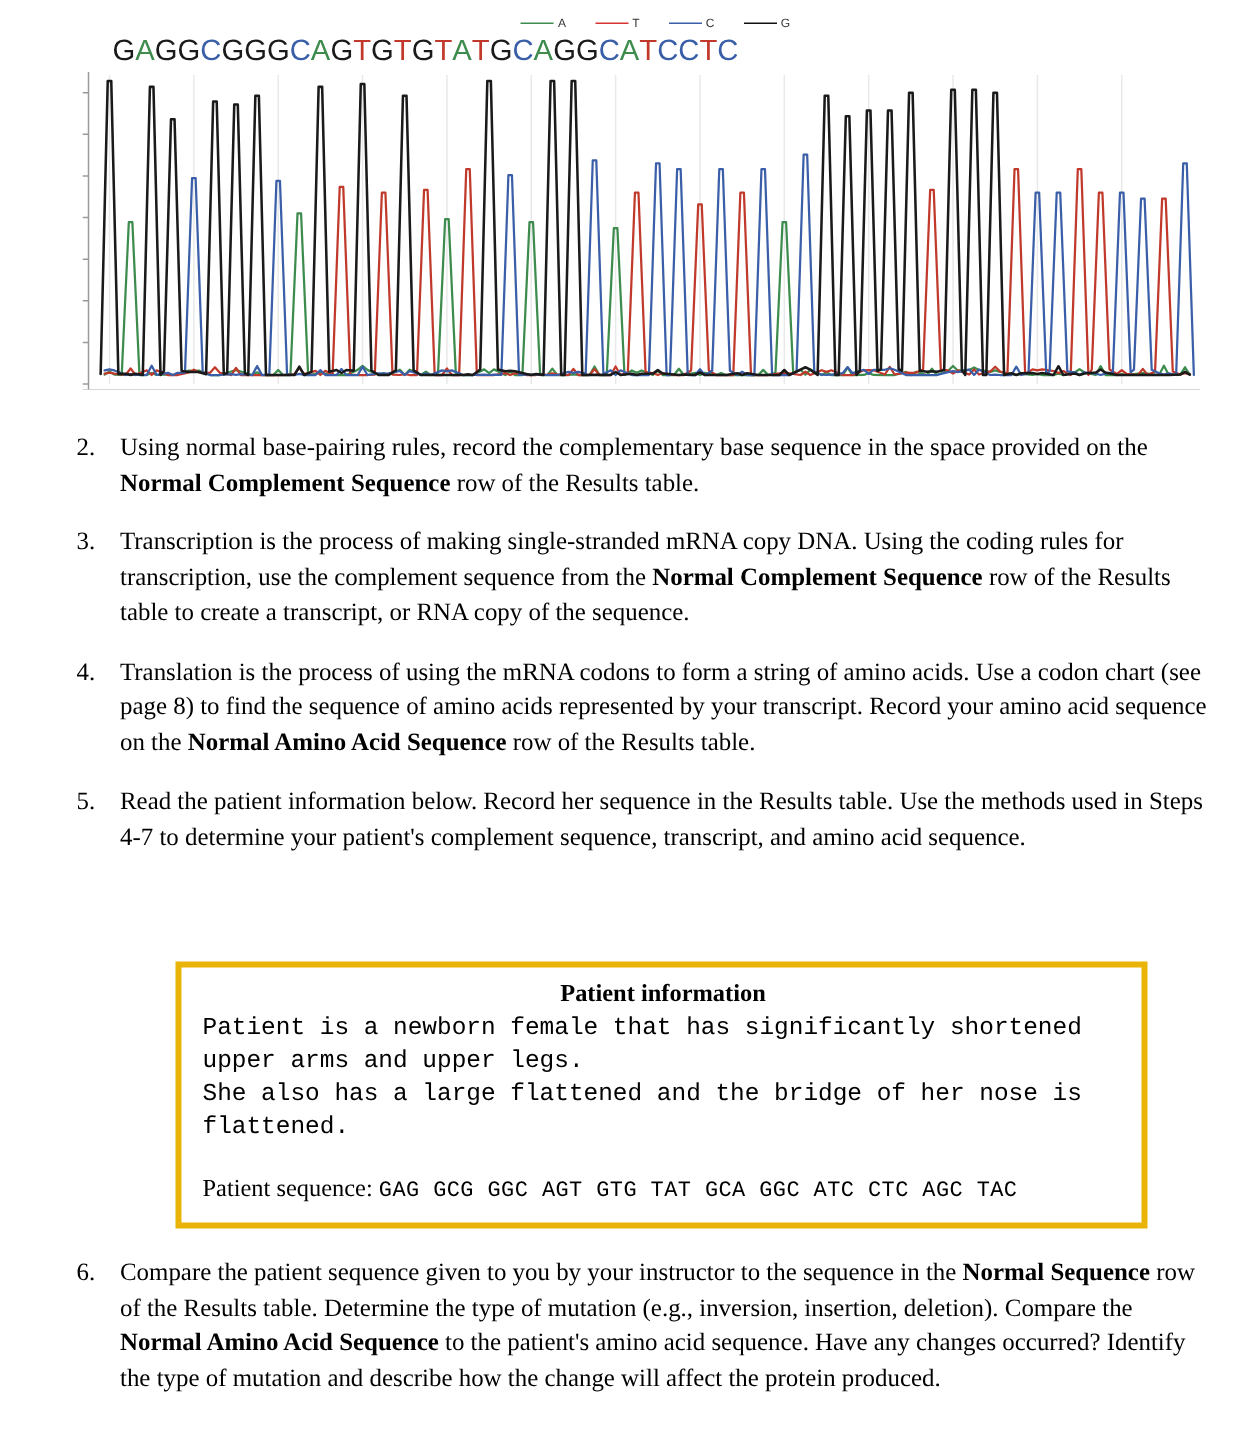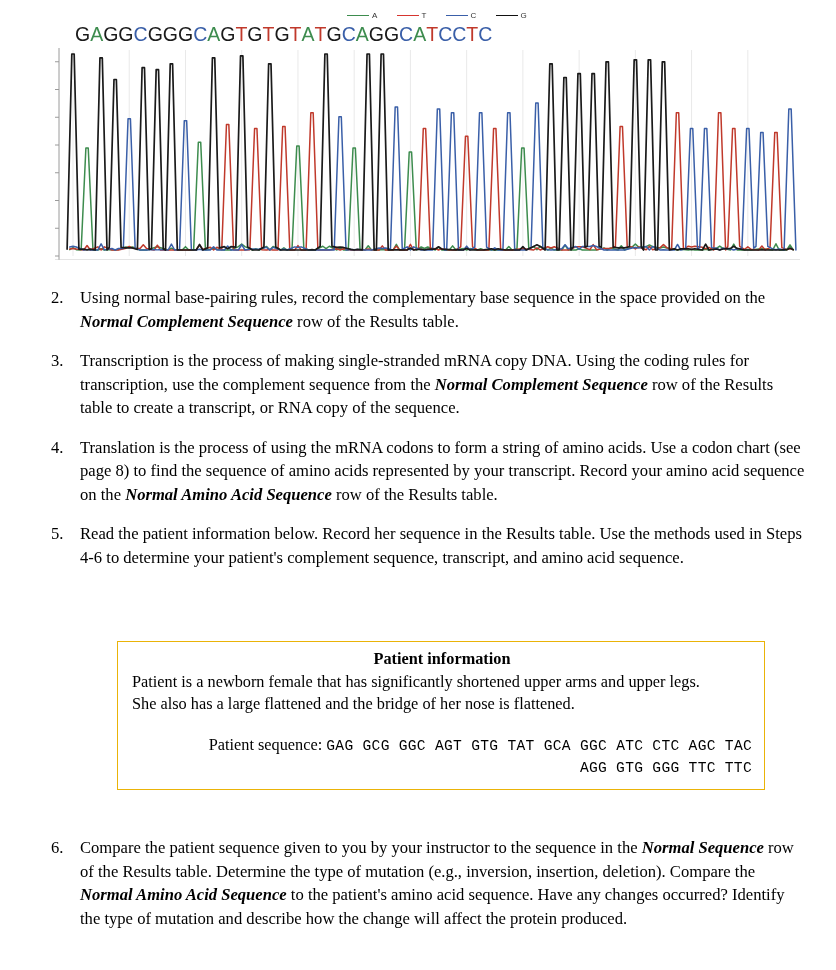--- a/index.html
+++ b/index.html
@@ -99,49 +99,49 @@
   }
   .step-num {
     position: absolute;
     left: 51px;
     top: 0;
     width: 22px;
     text-align: left;
     font-size: 16.6px;
     line-height: 23.5px;
   }
-  .step-text b { font-weight: bold; font-style: italic; }
+  .step-text b { font-weight: bold; }
 
   
   #patient-box {
     position: absolute;
     left: 117px;
     top: 641px;
     width: 648px;
-    border: 1px solid #eab308;
+    border: 4px solid #eab308;
     box-sizing: border-box;
     padding: 6px 12px 10px 14px;
     background: #ffffff;
   }
   #patient-box-title {
     text-align: center;
     font-weight: bold;
     font-size: 16.3px;
     line-height: 22px;
     margin-bottom: 1px;
   }
   .patient-line {
     font-size: 16.3px;
     line-height: 22px;
+    font-family: Liberation Mono, monospace;
   }
   #patient-seq-block {
     margin-top: 19px;
     font-size: 16.3px;
     line-height: 22px;
-    text-align: right;
   }
   #patient-seq-label {
     font-size: 16.3px;
   }
   .seq-mono {
     font-family: "Liberation Mono", "DejaVu Sans Mono", monospace;
     font-size: 14.6px;
     letter-spacing: 0.3px;
   }
 
@@ -241,29 +241,28 @@
         <path d="M14.75 198.97 L18.00 198.20 L21.25 198.97 L28.81 202.00 L32.06 201.38 L35.31 202.00 L42.87 201.88 L46.12 195.79 L49.37 201.88 L56.93 200.54 L60.18 202.00 L63.42 200.54 L68.33 200.41 L73.05 70.68 L74.24 70.68 L75.42 70.68 L80.14 200.41 L85.05 202.00 L88.29 202.00 L91.54 202.00 L99.11 201.46 L102.35 201.87 L105.60 201.46 L113.16 202.00 L116.41 196.06 L119.66 202.00 L124.57 201.55 L129.29 72.64 L130.47 72.64 L131.65 72.64 L136.38 201.55 L141.28 202.00 L144.53 201.20 L147.78 202.00 L155.34 202.00 L158.59 198.78 L161.84 202.00 L169.40 202.00 L172.65 198.04 L175.89 202.00 L183.46 202.00 L186.71 196.53 L189.95 202.00 L197.52 200.96 L200.76 201.14 L204.01 200.96 L211.58 199.34 L214.82 202.00 L218.07 199.34 L225.63 202.00 L228.88 200.95 L232.13 202.00 L239.69 198.89 L242.94 199.58 L246.19 198.89 L253.75 202.00 L257.00 202.00 L260.25 202.00 L267.81 201.76 L271.06 202.00 L274.31 201.76 L279.21 202.00 L283.94 68.72 L285.12 68.72 L286.30 68.72 L291.02 202.00 L295.93 201.58 L299.18 201.72 L302.42 201.58 L309.99 202.00 L313.24 202.00 L316.48 202.00 L324.05 199.96 L327.29 200.59 L330.54 199.96 L335.45 201.28 L340.17 58.92 L341.35 58.92 L342.53 58.92 L347.26 201.28 L352.16 198.85 L355.41 202.00 L358.66 198.85 L366.22 202.00 L369.47 202.00 L372.72 202.00 L377.62 202.00 L382.35 60.88 L383.53 60.88 L384.71 60.88 L389.43 202.00 L391.68 202.00 L396.41 64.80 L397.59 64.80 L398.77 64.80 L403.49 202.00 L408.40 202.00 L411.65 198.14 L414.89 202.00 L419.80 199.19 L424.52 64.80 L425.71 64.80 L426.89 64.80 L431.61 199.19 L436.52 202.00 L439.76 199.87 L443.01 202.00 L447.92 202.00 L452.64 64.80 L453.82 64.80 L455.00 64.80 L459.73 202.00 L464.63 202.00 L467.88 202.00 L471.13 202.00 L476.04 200.02 L480.76 55.00 L481.94 55.00 L483.12 55.00 L487.85 200.02 L492.75 201.71 L496.00 202.00 L499.25 201.71 L506.81 200.75 L510.06 196.72 L513.31 200.75 L520.87 198.51 L524.12 201.26 L527.37 198.51 L534.93 198.53 L538.18 197.48 L541.42 198.53 L548.99 202.00 L552.24 202.00 L555.48 202.00 L563.05 202.00 L566.29 202.00 L569.54 202.00 L577.11 200.08 L580.35 199.41 L583.60 200.08 L591.16 198.40 L594.41 202.00 L597.66 198.40 L605.22 202.00 L608.47 201.81 L611.72 202.00 L619.28 202.00 L622.53 196.42 L625.78 202.00 L630.68 200.82 L635.41 80.48 L636.59 80.48 L637.77 80.48 L642.49 200.82 L644.74 199.62 L649.47 80.48 L650.65 80.48 L651.83 80.48 L656.55 199.62 L661.46 200.20 L664.71 202.00 L667.95 200.20 L675.52 201.05 L678.76 202.00 L682.01 201.05 L686.92 200.19 L691.64 80.48 L692.82 80.48 L694.00 80.48 L698.73 200.19 L700.98 198.42 L705.70 84.40 L706.88 84.40 L708.06 84.40 L712.79 198.42 L717.69 200.89 L720.94 201.70 L724.19 200.89 L729.10 202.00 L733.82 60.88 L735.00 60.88 L736.18 60.88 L740.90 202.00" fill="none" stroke="#3a5fa8" stroke-width="1.5" stroke-linejoin="round" stroke-linecap="round"></path>
         <path d="M12.10 201.25 L16.82 6.00 L18.00 6.00 L19.18 6.00 L23.90 201.25 L28.81 201.18 L32.06 202.00 L35.31 201.18 L40.21 202.00 L44.94 9.92 L46.12 9.92 L47.30 9.92 L52.02 202.00 L54.27 199.37 L59.00 31.48 L60.18 31.48 L61.36 31.48 L66.08 199.37 L70.99 199.95 L74.24 199.95 L77.48 199.95 L82.39 201.46 L87.11 19.72 L88.29 19.72 L89.48 19.72 L94.20 201.46 L96.45 200.88 L101.17 21.68 L102.35 21.68 L103.53 21.68 L108.26 200.88 L110.51 202.00 L115.23 15.80 L116.41 15.80 L117.59 15.80 L122.32 202.00 L127.22 202.00 L130.47 202.00 L133.72 202.00 L141.28 202.00 L144.53 196.40 L147.78 202.00 L152.68 199.87 L157.41 9.92 L158.59 9.92 L159.77 9.92 L164.49 199.87 L169.40 198.68 L172.65 200.65 L175.89 198.68 L180.80 199.10 L185.52 7.96 L186.71 7.96 L187.89 7.96 L192.61 199.10 L197.52 202.00 L200.76 202.00 L204.01 202.00 L208.92 198.93 L213.64 15.80 L214.82 15.80 L216.00 15.80 L220.73 198.93 L225.63 202.00 L228.88 202.00 L232.13 202.00 L239.69 202.00 L242.94 202.00 L246.19 202.00 L253.75 202.00 L257.00 201.58 L260.25 202.00 L265.15 198.31 L269.88 6.00 L271.06 6.00 L272.24 6.00 L276.96 198.31 L281.87 199.45 L285.12 199.17 L288.37 199.45 L295.93 201.37 L299.18 202.00 L302.42 201.37 L307.33 201.91 L312.05 6.00 L313.24 6.00 L314.42 6.00 L319.14 201.91 L321.39 202.00 L326.11 6.00 L327.29 6.00 L328.48 6.00 L333.20 202.00 L338.11 201.77 L341.35 201.92 L344.60 201.77 L352.16 202.00 L355.41 200.00 L358.66 202.00 L366.22 201.16 L369.47 202.00 L372.72 201.16 L380.28 201.04 L383.53 198.75 L386.78 201.04 L394.34 201.71 L397.59 202.00 L400.84 201.71 L408.40 202.00 L411.65 200.32 L414.89 202.00 L422.46 201.94 L425.71 202.00 L428.95 201.94 L436.52 200.81 L439.76 202.00 L443.01 200.81 L450.58 202.00 L453.82 201.95 L457.07 202.00 L464.63 202.00 L467.88 198.67 L471.13 202.00 L478.69 198.42 L481.94 196.83 L485.19 198.42 L490.10 202.00 L494.82 15.80 L496.00 15.80 L497.18 15.80 L501.90 202.00 L504.15 202.00 L508.88 29.52 L510.06 29.52 L511.24 29.52 L515.96 202.00 L518.21 199.26 L522.94 25.60 L524.12 25.60 L525.30 25.60 L530.02 199.26 L532.27 198.19 L537.00 25.60 L538.18 25.60 L539.36 25.60 L544.08 198.19 L546.33 199.21 L551.05 13.84 L552.24 13.84 L553.42 13.84 L558.14 199.21 L563.05 199.89 L566.29 199.57 L569.54 199.89 L574.45 198.75 L579.17 11.88 L580.35 11.88 L581.53 11.88 L586.26 198.75 L588.51 202.00 L593.23 11.88 L594.41 11.88 L595.59 11.88 L600.32 202.00 L602.57 202.00 L607.29 13.84 L608.47 13.84 L609.65 13.84 L614.38 202.00 L619.28 200.84 L622.53 202.00 L625.78 200.84 L633.34 200.74 L636.59 201.36 L639.84 200.74 L647.40 202.00 L650.65 196.16 L653.89 202.00 L661.46 200.98 L664.71 202.00 L667.95 200.98 L675.52 200.38 L678.76 198.34 L682.01 200.38 L689.58 202.00 L692.82 202.00 L696.07 202.00 L703.63 202.00 L706.88 201.77 L710.13 202.00 L717.69 202.00 L720.94 202.00 L724.19 202.00 L731.75 201.67 L735.00 199.91 L738.25 201.67" fill="none" stroke="#1a1a1a" stroke-width="1.7" stroke-linejoin="round" stroke-linecap="round"></path>
       </svg>
   </div>
 </div>
 
 <div id="instructions">
     <div class="step"><span class="step-num">2.</span><span class="step-text"><span>Using normal base-pairing rules, record the complementary base sequence in the space provided on the </span><b>Normal Complement Sequence</b><span> row of the Results table.</span></span></div>
     <div class="step"><span class="step-num">3.</span><span class="step-text"><span>Transcription is the process of making single-stranded mRNA copy DNA. Using the coding rules for transcription, use the complement sequence from the </span><b>Normal Complement Sequence</b><span> row of the Results table to create a transcript, or RNA copy of the sequence.</span></span></div>
     <div class="step"><span class="step-num">4.</span><span class="step-text"><span>Translation is the process of using the mRNA codons to form a string of amino acids. Use a codon chart (see page 8) to find the sequence of amino acids represented by your transcript. Record your amino acid sequence on the </span><b>Normal Amino Acid Sequence</b><span> row of the Results table.</span></span></div>
-    <div class="step"><span class="step-num">5.</span><span class="step-text"><span>Read the patient information below.  Record her sequence in the Results table. Use the methods used in Steps 4-6 to determine your patient's complement sequence, transcript, and amino acid sequence.</span></span></div>
+    <div class="step"><span class="step-num">5.</span><span class="step-text"><span>Read the patient information below.  Record her sequence in the Results table. Use the methods used in Steps 4-7 to determine your patient's complement sequence, transcript, and amino acid sequence.</span></span></div>
   </div>
 
 <div id="patient-box">
   <div id="patient-box-title">Patient information</div>
   <div class="patient-line">Patient is a newborn female that has significantly shortened upper arms and upper legs.</div>
   <div class="patient-line">She also has a large flattened and the bridge of her nose is flattened.</div>
   <div id="patient-seq-block">
     <span id="patient-seq-label">Patient sequence:</span>
     <span class="seq-mono">GAG GCG GGC AGT GTG TAT GCA GGC ATC CTC AGC TAC</span>
-    <div class="seq-mono">AGG GTG GGG TTC TTC</div>
   </div>
 </div>
 
 <div id="step-six-wrap">
     <div class="step"><span class="step-num">6.</span><span class="step-text"><span>Compare the patient sequence given to you by your instructor to the sequence in the </span><b>Normal Sequence</b><span> row of the Results table. Determine the type of mutation (e.g., inversion, insertion, deletion). Compare the </span><b>Normal Amino Acid Sequence</b><span> to the patient's amino acid sequence. Have any changes occurred?  Identify the type of mutation and describe how the change will affect the protein produced.</span></span></div>
   </div>
 
 </body></html>

